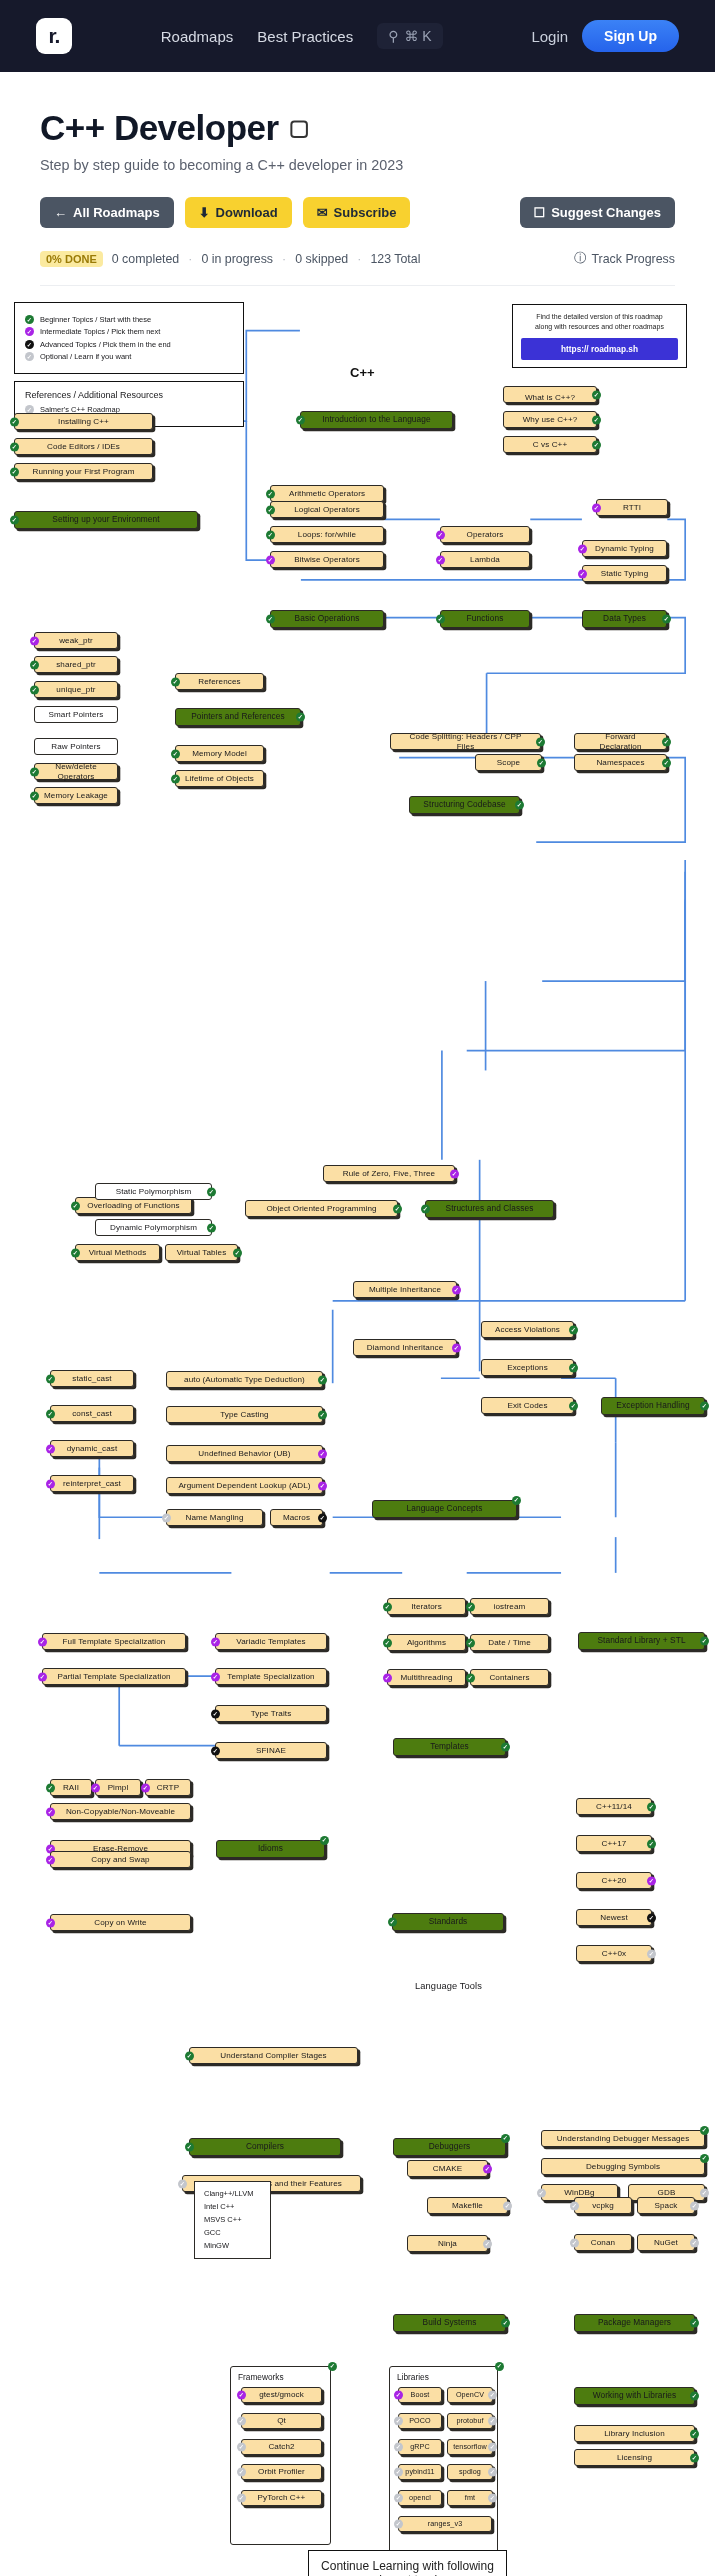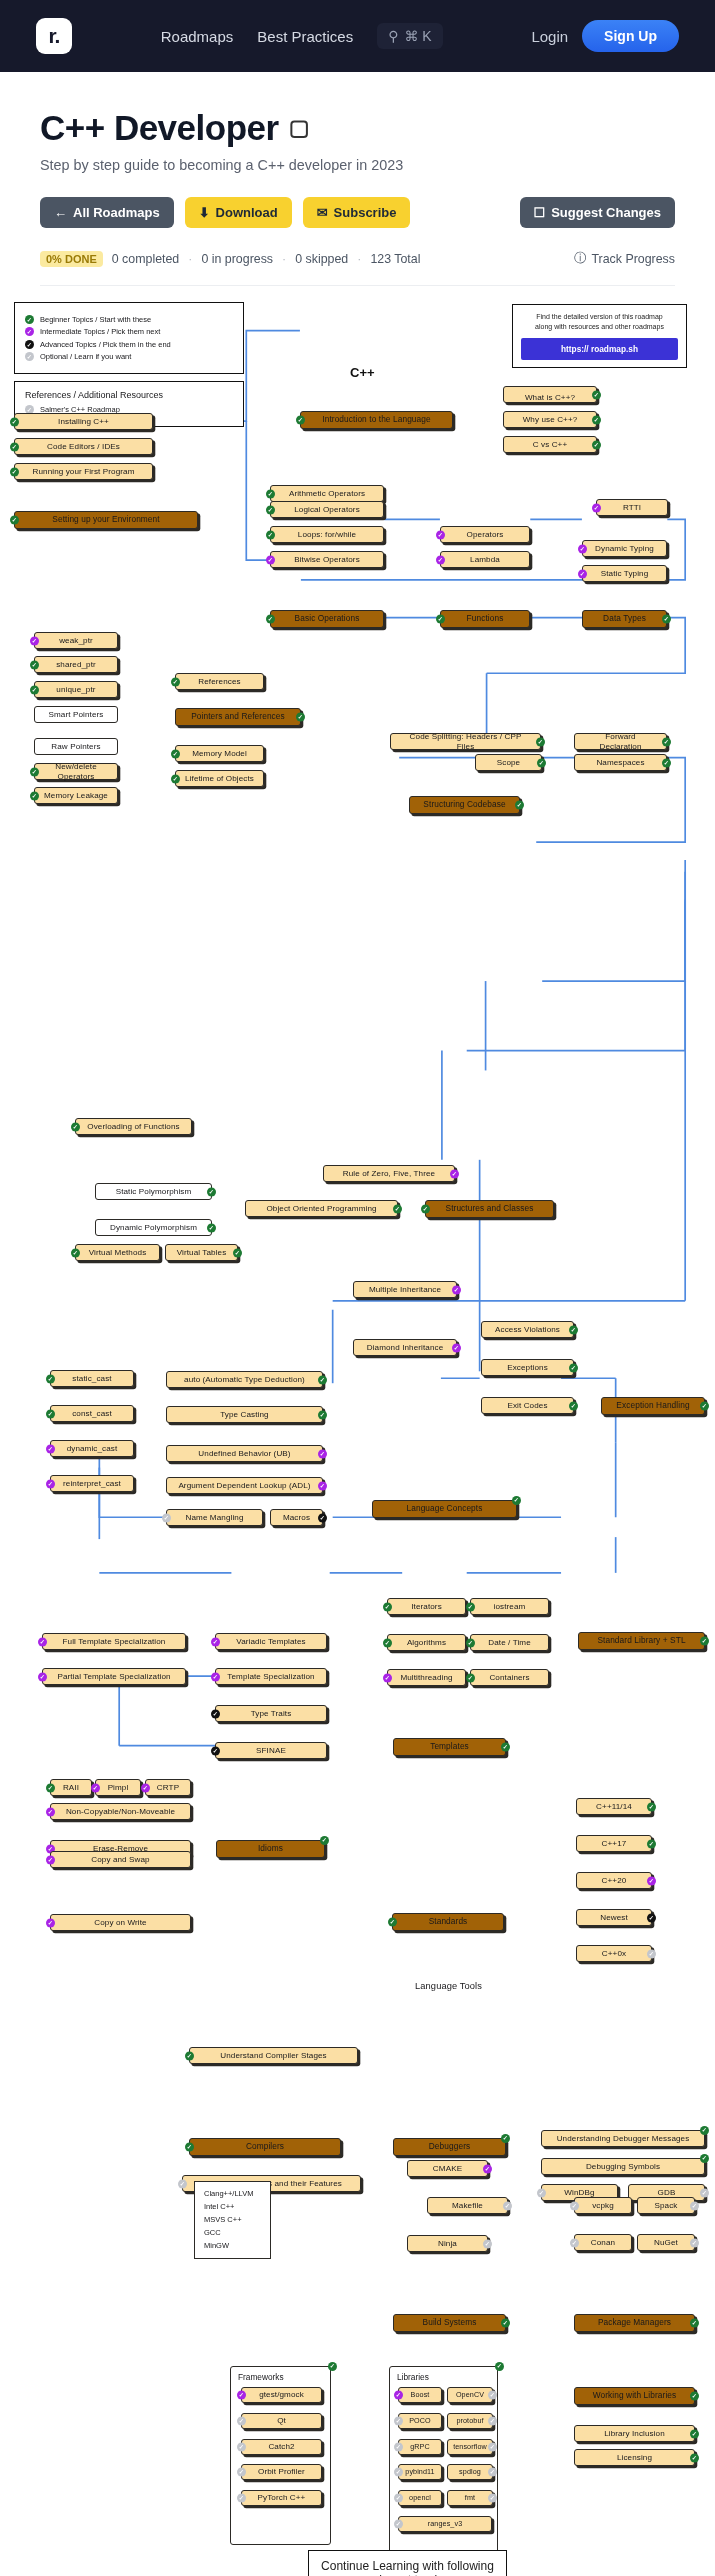--- a/index.html
+++ b/index.html
@@ -130,21 +130,21 @@
     background: #fbdfa5;
     box-shadow: 2.3px 2.3px 0 #2c2a26;
     font-size: 8.1px;
     color: #18181b;
     display: flex; align-items: center; justify-content: center;
     text-align: center;
     line-height: 1.15;
     padding: 0 9px;
     letter-spacing: 0.1px;
   }
-  .node.primary { background: #a16207; font-size: 8.3px; }
+  .node.primary { background: #4d7c0f; font-size: 8.3px; }
   .node.plain   { background: #ffffff; box-shadow: none; border: 1.6px solid #2c2a26; }
   .node.nobox   { background: #ffffff; border: none; box-shadow: none; font-size: 9.3px; align-items: center; }
 
   .chk {
     position: absolute;
     width: 9px; height: 9px;
     border-radius: 50%;
     display: flex; align-items: center; justify-content: center;
     font-size: 6.3px; color: #fff; font-weight: bold;
     line-height: 1;
@@ -508,21 +508,21 @@
     </div>
   <div class="node" style="left:574px; top:468px; width:93px; height:17px;">
       <span class="chk green chk-r">✓</span>
       <span>Namespaces</span>
     </div>
   <div class="node primary" style="left:409px; top:510px; width:111px; height:18px;">
       <span class="chk green chk-r">✓</span>
       <span>Structuring Codebase</span>
     </div>
 
-  <div class="node" style="left:75px; top:832px; width:117px; height:17px;text-align:right;">
+  <div class="node" style="left:75px; top:911px; width:117px; height:17px;text-align:right;">
       <span class="chk green chk-l">✓</span>
       <span>Overloading of Functions</span>
     </div>
   <div class="node plain" style="left:95px; top:897px; width:117px; height:17px;">
       <span class="chk green chk-r">✓</span>
       <span>Static Polymorphism</span>
     </div>
   <div class="node plain" style="left:95px; top:933px; width:117px; height:17px;">
       <span class="chk green chk-r">✓</span>
       <span>Dynamic Polymorphism</span>

